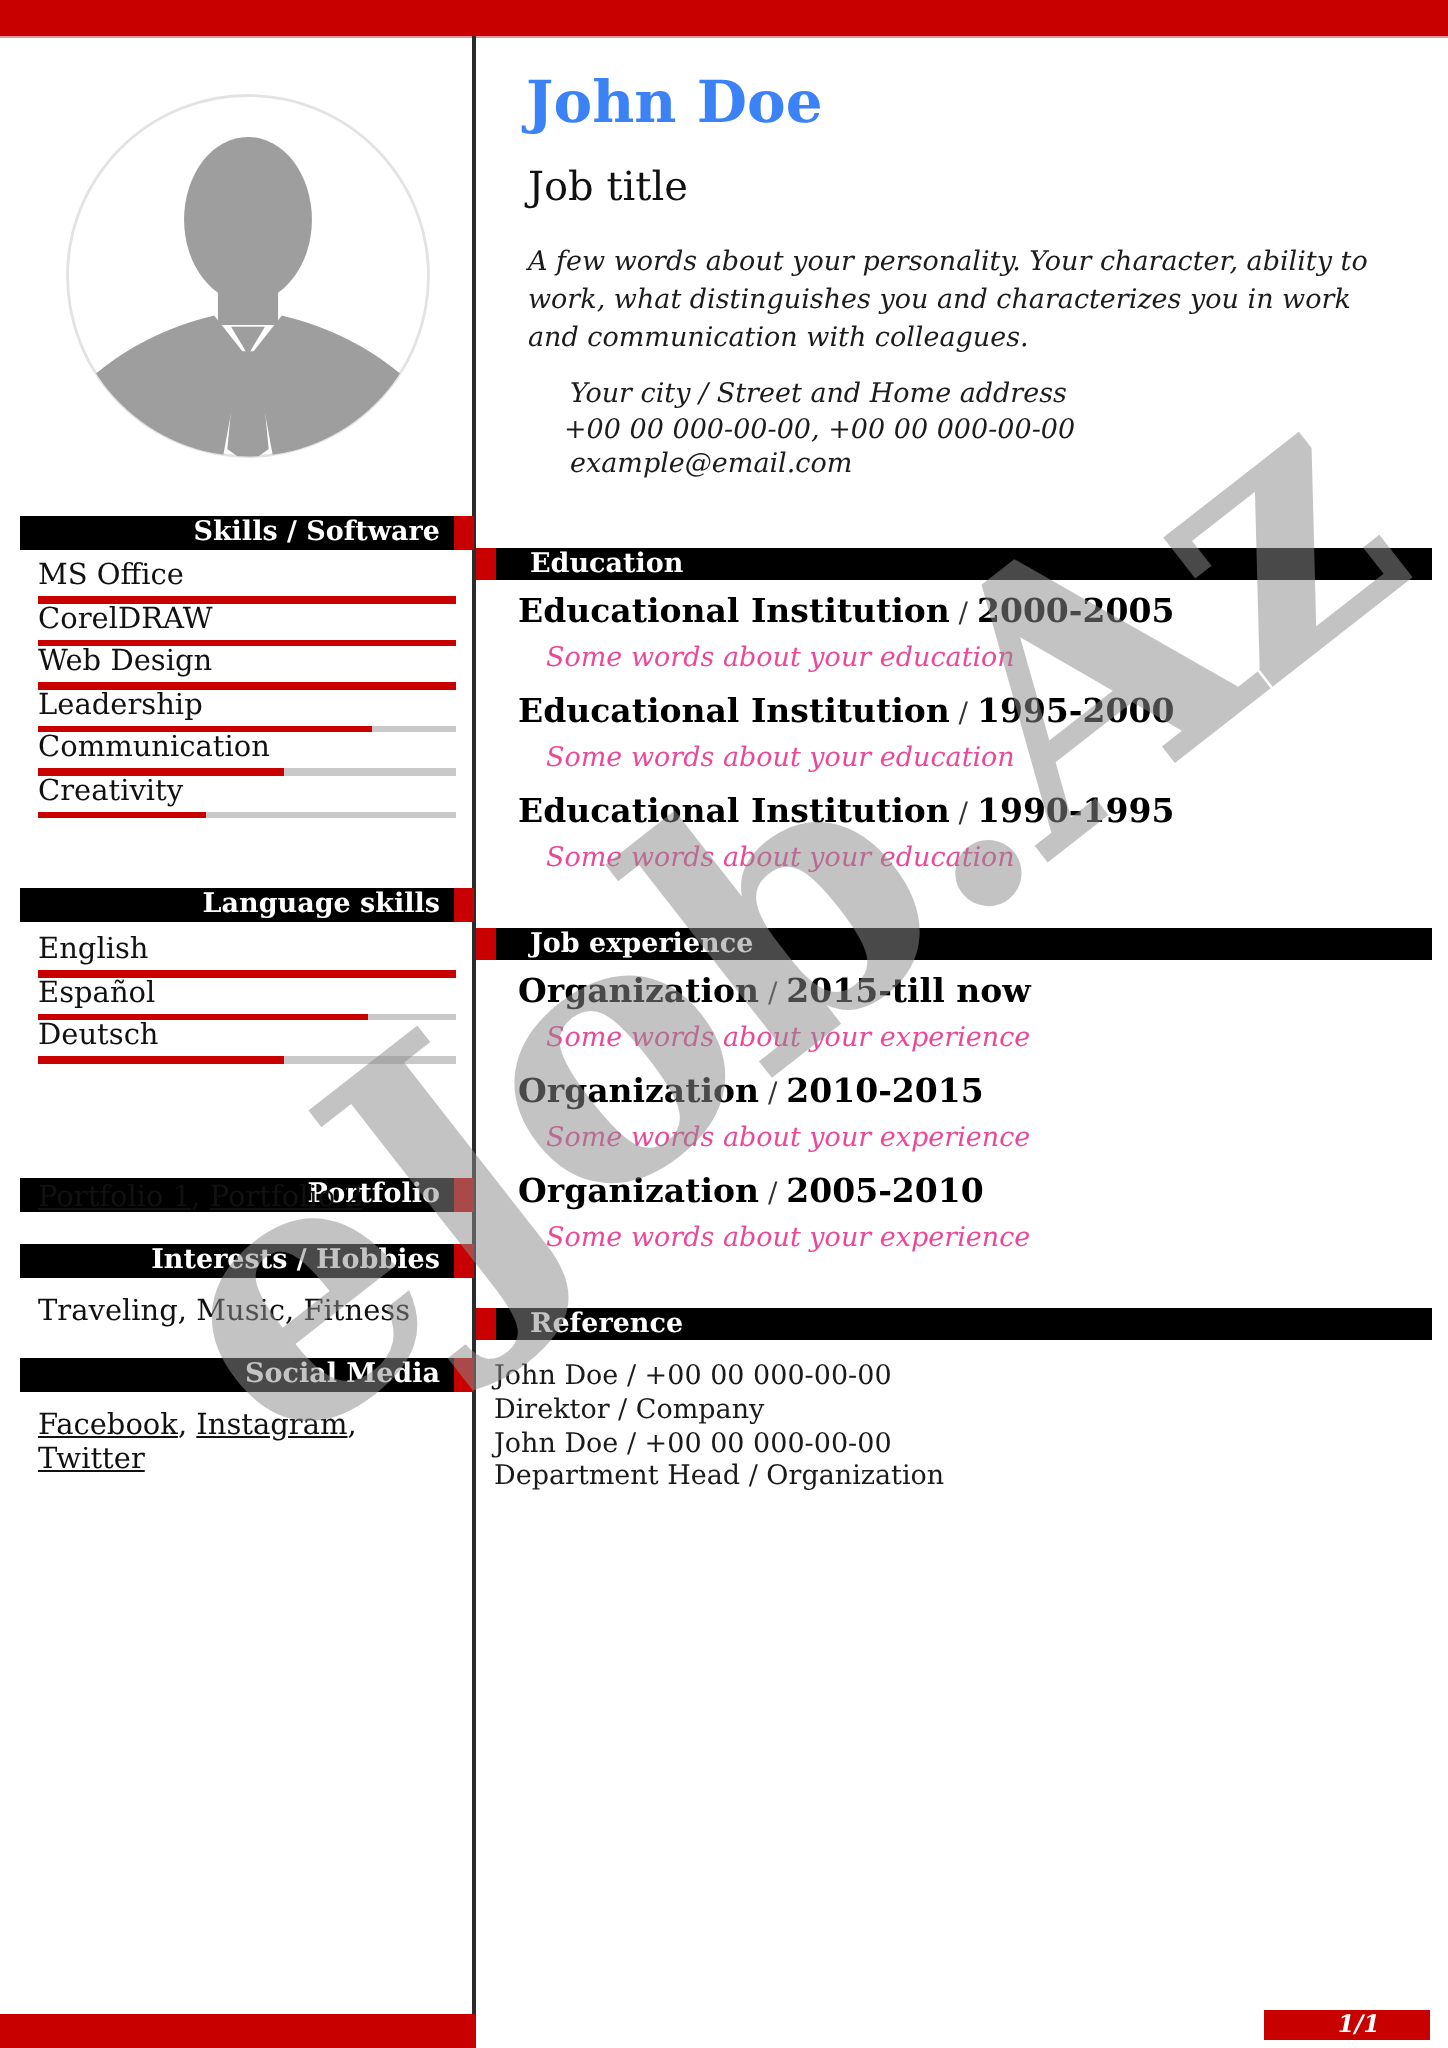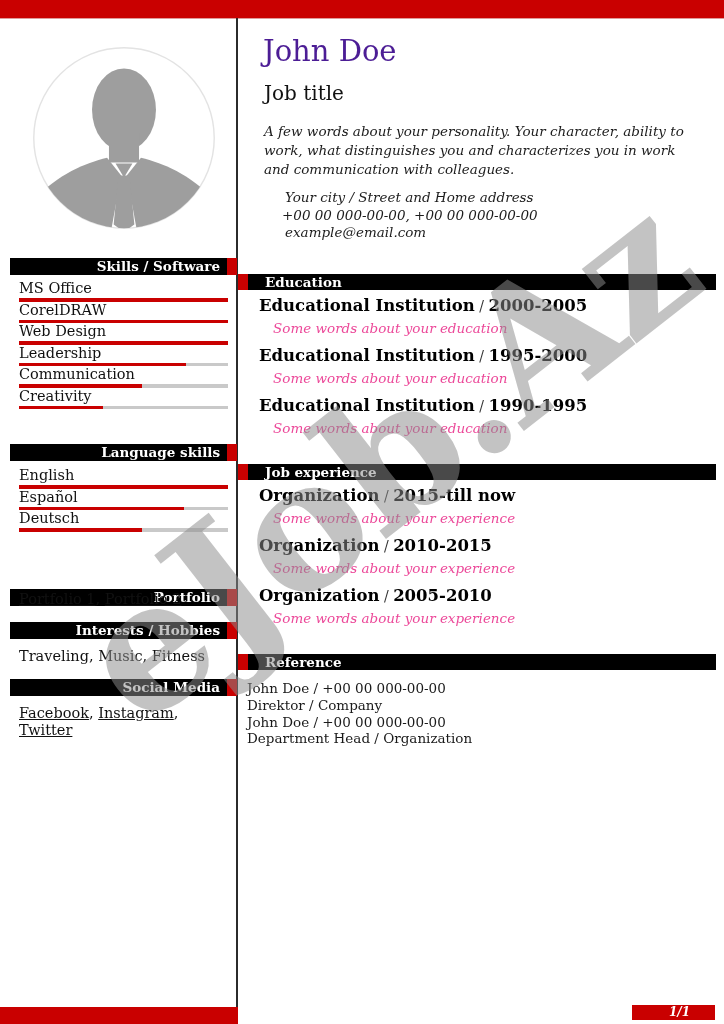--- a/index.html
+++ b/index.html
@@ -30,21 +30,21 @@
   .side-list { position:absolute; left:19px; width:209px; }
   .skill { height:21.6px; }
   .skill-label { font-size:14.5px; line-height:16px; color:#111; }
   .bar { height:3.5px; margin-top:2px; background:#c9c9c9; }
   .bar .fill { height:100%; background:#c90000; }
   .side-text { position:absolute; left:19px; width:210px; font-size:14.5px; line-height:17px; color:#111; }
   .link { text-decoration:underline; cursor:pointer; color:#111; }
 
   
   .main { position:absolute; left:237px; top:18px; width:487px; height:990px; z-index:2; }
-  .name { position:absolute; left:26px; top:16px; font-size:29px; font-weight:normal; color:#4c1d95; }
+  .name { position:absolute; left:26px; top:16px; font-size:29px; font-weight:bold; color:#3b82f6; }
   .job-title { position:absolute; left:27px; top:63px; font-size:20px; color:#111; }
   .about { position:absolute; left:27px; top:104px; width:437px; font-style:italic; font-size:13.5px; line-height:19px; color:#1c1c1c; }
   .contact { position:absolute; left:45px; top:171px; font-style:italic; font-size:13.5px; line-height:17.5px; color:#1c1c1c; }
   .main-header {
     position:absolute; left:1px; width:478px; height:16px; background:#000;
     color:#fff; font-weight:bold; font-size:13.5px; line-height:16px;
     padding-left:27px; box-sizing:border-box;
   }
   .main-header .red-start { position:absolute; left:0; top:0; width:10px; height:16px; background:#c90000; }
   .entry-list { position:absolute; left:9px; width:470px;margin-left:13px; }

